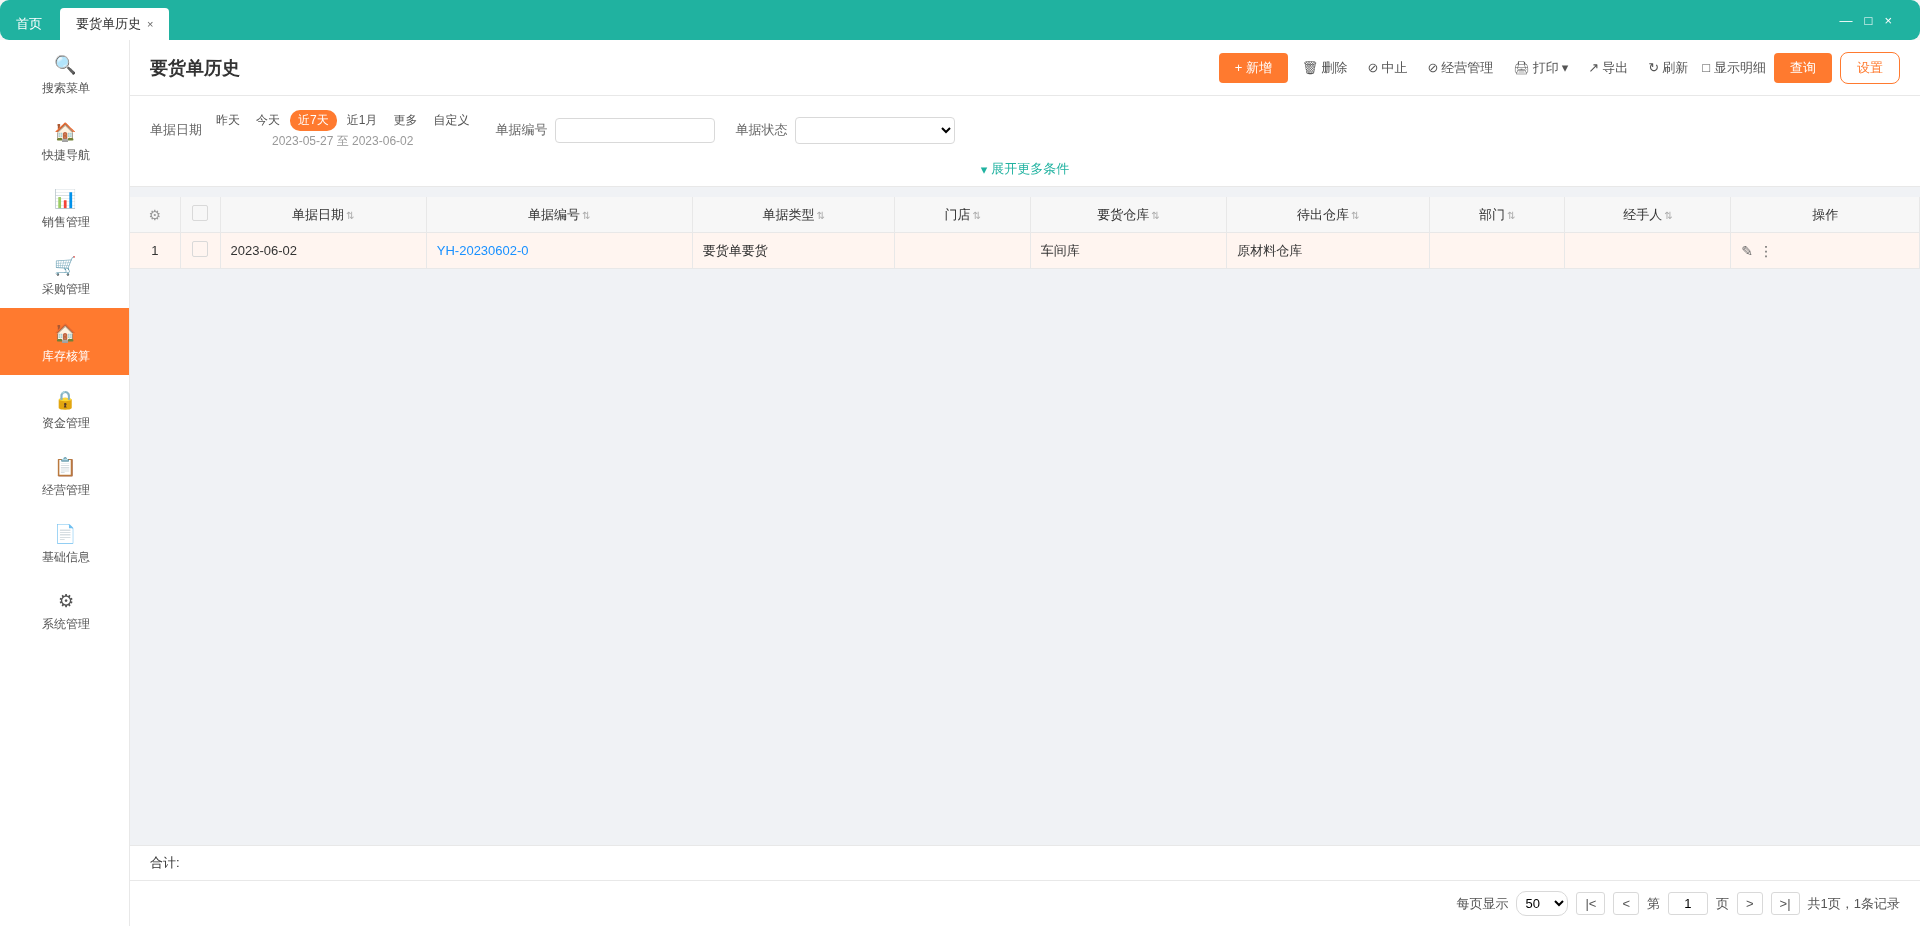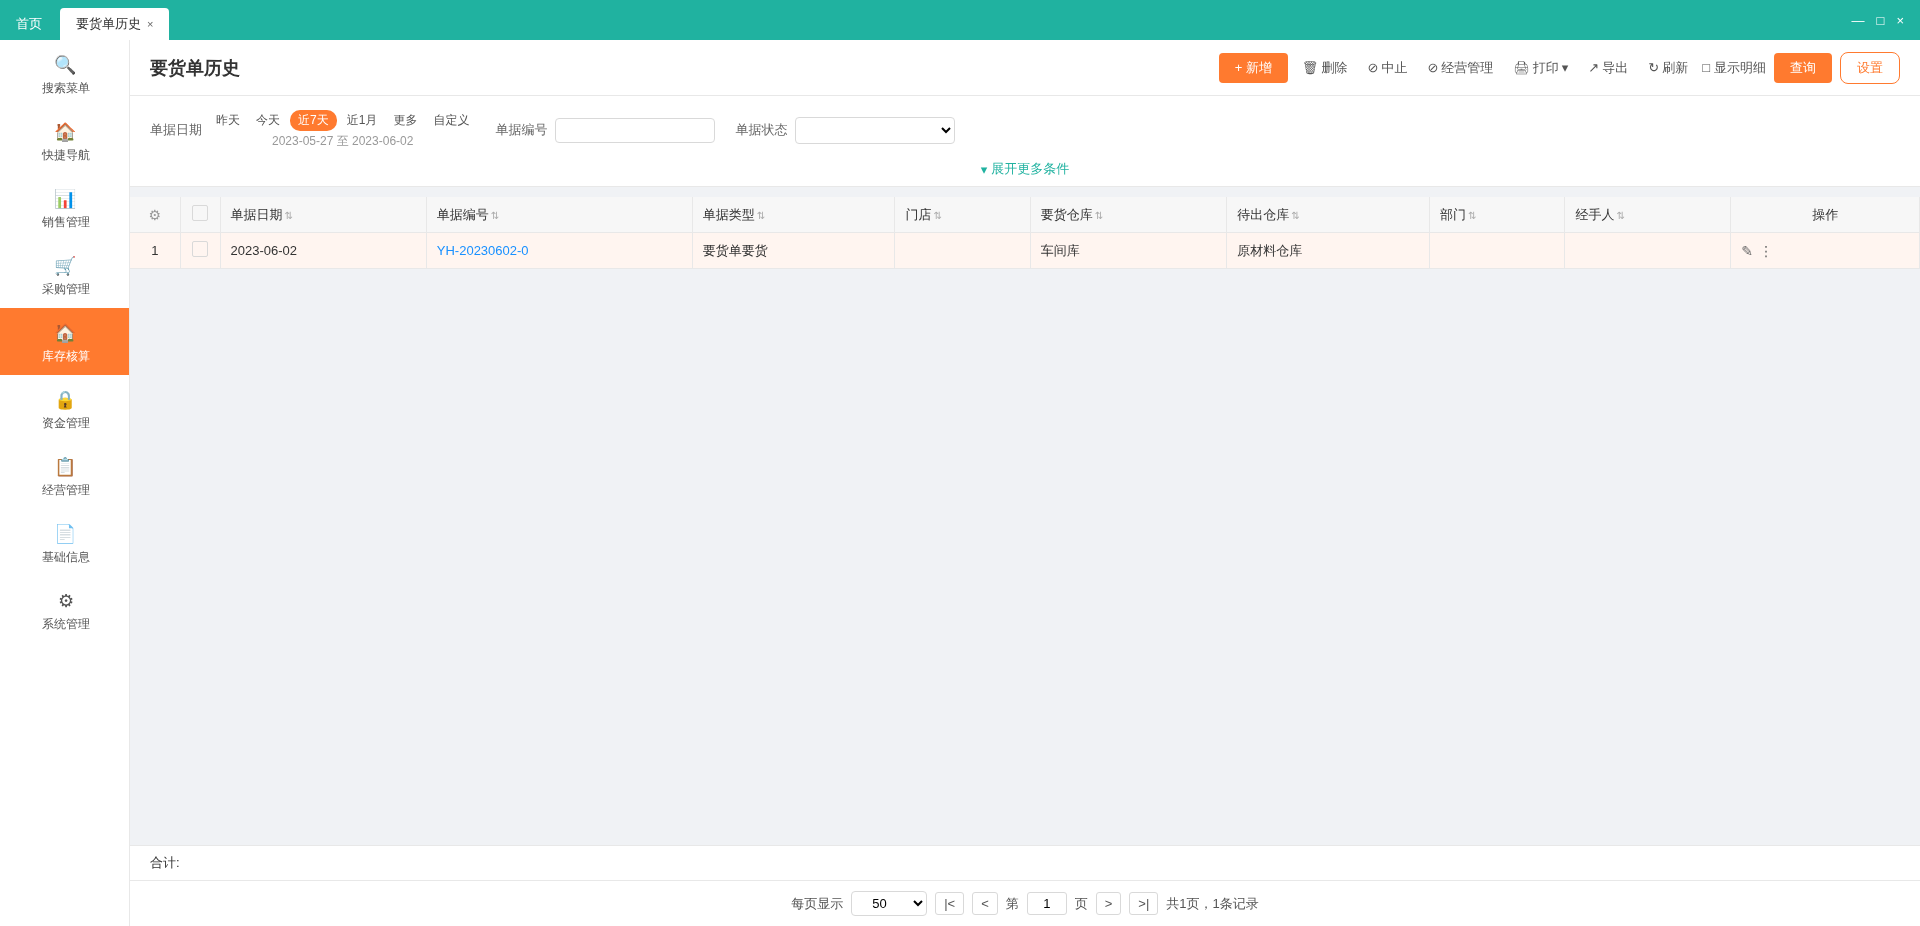--- a/index.html
+++ b/index.html
@@ -1,19 +1,19 @@
 <!DOCTYPE html>
 <html><head>
   <meta charset="utf-8">
   <style>
     * { margin: 0; padding: 0; box-sizing: border-box; }
     body { font-family: "Microsoft YaHei", Arial, sans-serif; font-size: 13px; background: #f5f5f5; color: #333; width: 1920px; height: 926px; overflow: hidden; display: flex; flex-direction: column; }
 
     
-    .top-bar { background: #20b2a0; height: 40px; display: flex; align-items: center; padding: 0 0 0 0; flex-shrink: 0; }
+    .top-bar { background: #20b2a0; height: 40px; display: flex; align-items: center; padding: 0 12px 0 0; flex-shrink: 0; border-radius: 9px; }
     .top-bar-tabs { display: flex; height: 100%; align-items: flex-end; flex: 1; padding-left: 0; }
     .tab { height: 32px; padding: 0 16px; display: flex; align-items: center; font-size: 13px; color: #fff; cursor: pointer; border-radius: 4px 4px 0 0; margin-right: 2px; }
     .tab.active { background: #fff; color: #333; }
     .tab.home { background: transparent; color: #fff; }
     .tab-close { margin-left: 6px; font-size: 11px; cursor: pointer; color: #666; }
     .top-bar-actions { display: flex; align-items: center; gap: 12px; padding-right: 16px; color: #fff; font-size: 13px; }
     .top-bar-actions span { cursor: pointer; }
 
     
     .main-layout { display: flex; flex: 1; overflow: hidden; }
@@ -44,36 +44,36 @@
     .date-shortcut { font-size: 12px; color: #555; cursor: pointer; padding: 2px 6px; border-radius: 3px; }
     .date-shortcut.active { background: #ff7a2f; color: #fff; border-radius: 10px; padding: 2px 8px; }
     .date-range { font-size: 12px; color: #999; margin-top: 2px; text-align: center; }
     .filter-input { border: 1px solid #d9d9d9; border-radius: 4px; padding: 4px 8px; font-size: 13px; width: 160px; outline: none; }
     .filter-select { border: 1px solid #d9d9d9; border-radius: 4px; padding: 4px 8px; font-size: 13px; width: 160px; outline: none; background: #fff; }
     .expand-more { display: flex; align-items: center; gap: 4px; color: #20b2a0; cursor: pointer; font-size: 13px; margin-top: 6px; justify-content: center; }
 
     
     .table-container { flex: 1; overflow: auto; padding: 10px 0; background: #f0f2f5; }
     .data-table { width: 100%; background: #fff; border-collapse: collapse; }
-    .data-table th { background: #f7f7f7; padding: 8px 10px; text-align: left; font-size: 13px; font-weight: normal; color: #333; border-bottom: 1px solid #e8e8e8; border-right: 1px solid #e8e8e8; white-space: nowrap; cursor: pointer; }
+    .data-table th { background: #f7f7f7; padding: 8px 10px; text-align: center; font-size: 13px; font-weight: normal; color: #333; border-bottom: 1px solid #e8e8e8; border-right: 1px solid #e8e8e8; white-space: nowrap; cursor: pointer; }
     .data-table td { padding: 8px 10px; font-size: 13px; border-bottom: 1px solid #e8e8e8; border-right: 1px solid #e8e8e8; white-space: nowrap; }
     .data-table tr.highlighted td { background: #fff5f0; }
     .data-table th:first-child, .data-table td:first-child { text-align: center; width: 50px; }
     .data-table th:nth-child(2), .data-table td:nth-child(2) { text-align: center; width: 40px; }
     .sort-arrow { font-size: 10px; color: #aaa; margin-left: 2px; }
     .link-text { color: #1890ff; cursor: pointer; text-decoration: none; }
     .action-icons { display: flex; gap: 6px; align-items: center; }
     .action-icon { cursor: pointer; color: #666; font-size: 14px; }
 
     
     .table-footer { background: #fff; padding: 8px 20px; border-top: 1px solid #e8e8e8; flex-shrink: 0; }
-    .pagination-bar { background: #fff; padding: 10px 20px; display: flex; align-items: center; justify-content: center; gap: 8px; border-top: 1px solid #e8e8e8; flex-shrink: 0; font-size: 13px; color: #555; }
+    .pagination-bar { background: #fff; padding: 10px 20px; display: flex; align-items: center; justify-content: flex-end; gap: 8px; border-top: 1px solid #e8e8e8; flex-shrink: 0; font-size: 13px; color: #555; }
     .page-btn { border: 1px solid #d9d9d9; background: #fff; padding: 3px 8px; border-radius: 3px; cursor: pointer; font-size: 13px; color: #555; }
     .page-input { border: 1px solid #d9d9d9; border-radius: 3px; width: 40px; text-align: center; padding: 3px; font-size: 13px; }
-    .page-select { border: 1px solid #d9d9d9; border-radius: 4px; padding: 3px 16px; font-size: 13px; background: #fff; }
+    .page-select { border: 1px solid #d9d9d9; border-radius: 10px; padding: 3px 4px; font-size: 13px; background: #fff; }
 
     .settings-gear { color: #999; font-size: 14px; }
     .checkbox-cell { width: 16px; height: 16px; border: 1px solid #d9d9d9; display: inline-block; border-radius: 2px; cursor: pointer; }
 
     .filter-date-group { display: flex; flex-direction: column; }
     .filter-row-line { display: flex; align-items: center; gap: 20px; margin-bottom: 4px; }
     .expand-row { display: flex; justify-content: center; margin-top: 4px; }
   </style>
 </head>
 <body>

